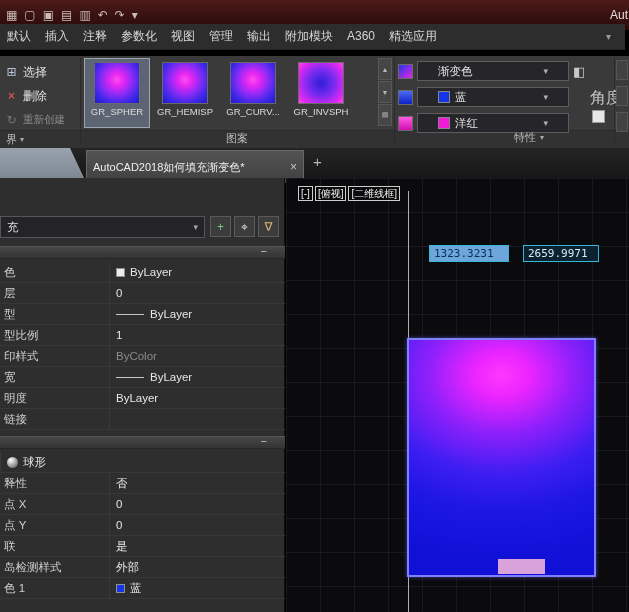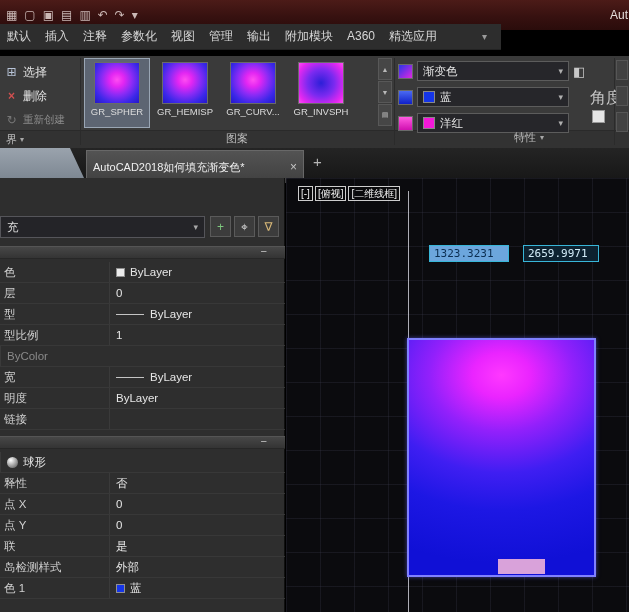--- a/index.html
+++ b/index.html
@@ -9,21 +9,21 @@
 
   
   .titlebar { position:absolute; top:0; left:0; width:629px; height:30px;
               background:linear-gradient(#4c1b18,#371110 55%,#2a0c0b); display:flex; align-items:center; }
   .qat { display:flex; gap:7px; padding-left:6px; color:#cbb9b6; font-size:12px; line-height:30px; }
   .tb-title { position:absolute; left:455px; top:8px; font-size:12px; color:#d8cfcd; white-space:nowrap; }
   .tb-right { position:absolute; right:1px; top:8px; font-size:12px; color:#e6dedc; white-space:nowrap;
               max-width:24px; overflow:hidden; }
 
   
-  .tabrow { position:absolute; top:24px; left:0; width:501px; height:26px; background:#2d2d2d;
+  .tabrow { position:absolute; top:24px; left:0; width:625px; height:26px; background:#2d2d2d;
             border-bottom:1px solid #232323; }
   .tabs { display:flex; height:100%; }
   .rtab { padding:0 7px; line-height:25px; font-size:12px; color:#d6d6d6; white-space:nowrap; }
   .rtab.active { background:#4e5a66; color:#ffffff; }
   .tab-caret { position:absolute; right:14px; top:7px; color:#9a9a9a; font-size:10px; }
 
   
   .ribbon { position:absolute; top:56px; left:0; width:629px; height:92px; background:#3a3a3a;
             border-bottom:1px solid #161616; }
   .label-strip { position:absolute; top:74px; left:0; right:0; height:18px; background:#323232;
@@ -55,21 +55,21 @@
   .gsbtn { height:22px; background:#464646; border:1px solid #585858; color:#b8b8b8; font-size:7px;
            display:flex; align-items:center; justify-content:center; }
 
   .props { position:absolute; left:394px; top:0; width:220px; height:92px; }
   .prow1 { position:absolute; left:4px; height:22px; display:flex; align-items:center; gap:4px; }
   .mini-icon { width:15px; height:15px; border:1px solid #6a6a6a; display:inline-block; flex:none; }
   .mini-icon.grad { background:linear-gradient(135deg,#2a35e8,#e028e0); }
   .mini-icon.blue { background:linear-gradient(180deg,#4a6af2,#1020c8); }
   .mini-icon.mag  { background:linear-gradient(180deg,#ff5ae0,#d010b0); }
   .dd { width:152px; height:20px; background:#26262a; border:1px solid #5c5c5c; display:flex;
-        align-items:center; padding:0 5px; gap:5px; color:#e4e4e4; font-size:11.5px; }
+        align-items:center; padding:0 20px; gap:5px; color:#e4e4e4; font-size:11.5px; }
   .ddcaret { margin-left:auto; color:#b0b0b0; font-size:9px; }
   .ddsw { width:12px; height:12px; border:1px solid #888; flex:none; }
   .side-icon { color:#c8c8c8; font-size:13px; }
   .angle-label { position:absolute; left:196px; top:32px; font-size:16px; color:#c6c6c6; white-space:nowrap; }
   .angle-box { position:absolute; left:198px; top:54px; width:13px; height:13px; background:#e6e6e6; border:1px solid #999; }
   .f-props { position:absolute; left:120px; top:74px; display:flex; align-items:center; gap:4px; }
 
   .edge-strip { position:absolute; left:616px; top:0; width:13px; height:74px; }
   .edge-btn { position:absolute; left:0; width:12px; height:20px; background:#424242; border:1px solid #565656; }
   .e1{top:4px} .e2{top:30px} .e3{top:56px}
@@ -305,20 +305,21 @@
               <span>ByLayer</span>
             </span>
           </div>
           <div class="prow">
             <span class="plab">型比例</span>
             <span class="pval">
               <span>1</span>
             </span>
           </div>
           <div class="prow">
+            <span class="plab">印样式</span>
             <span class="pval muted">
               <span>ByColor</span>
             </span>
           </div>
           <div class="prow">
             <span class="plab">宽</span>
             <span class="pval">
               <i class="lnicon"></i>
               <span>ByLayer</span>
             </span>

